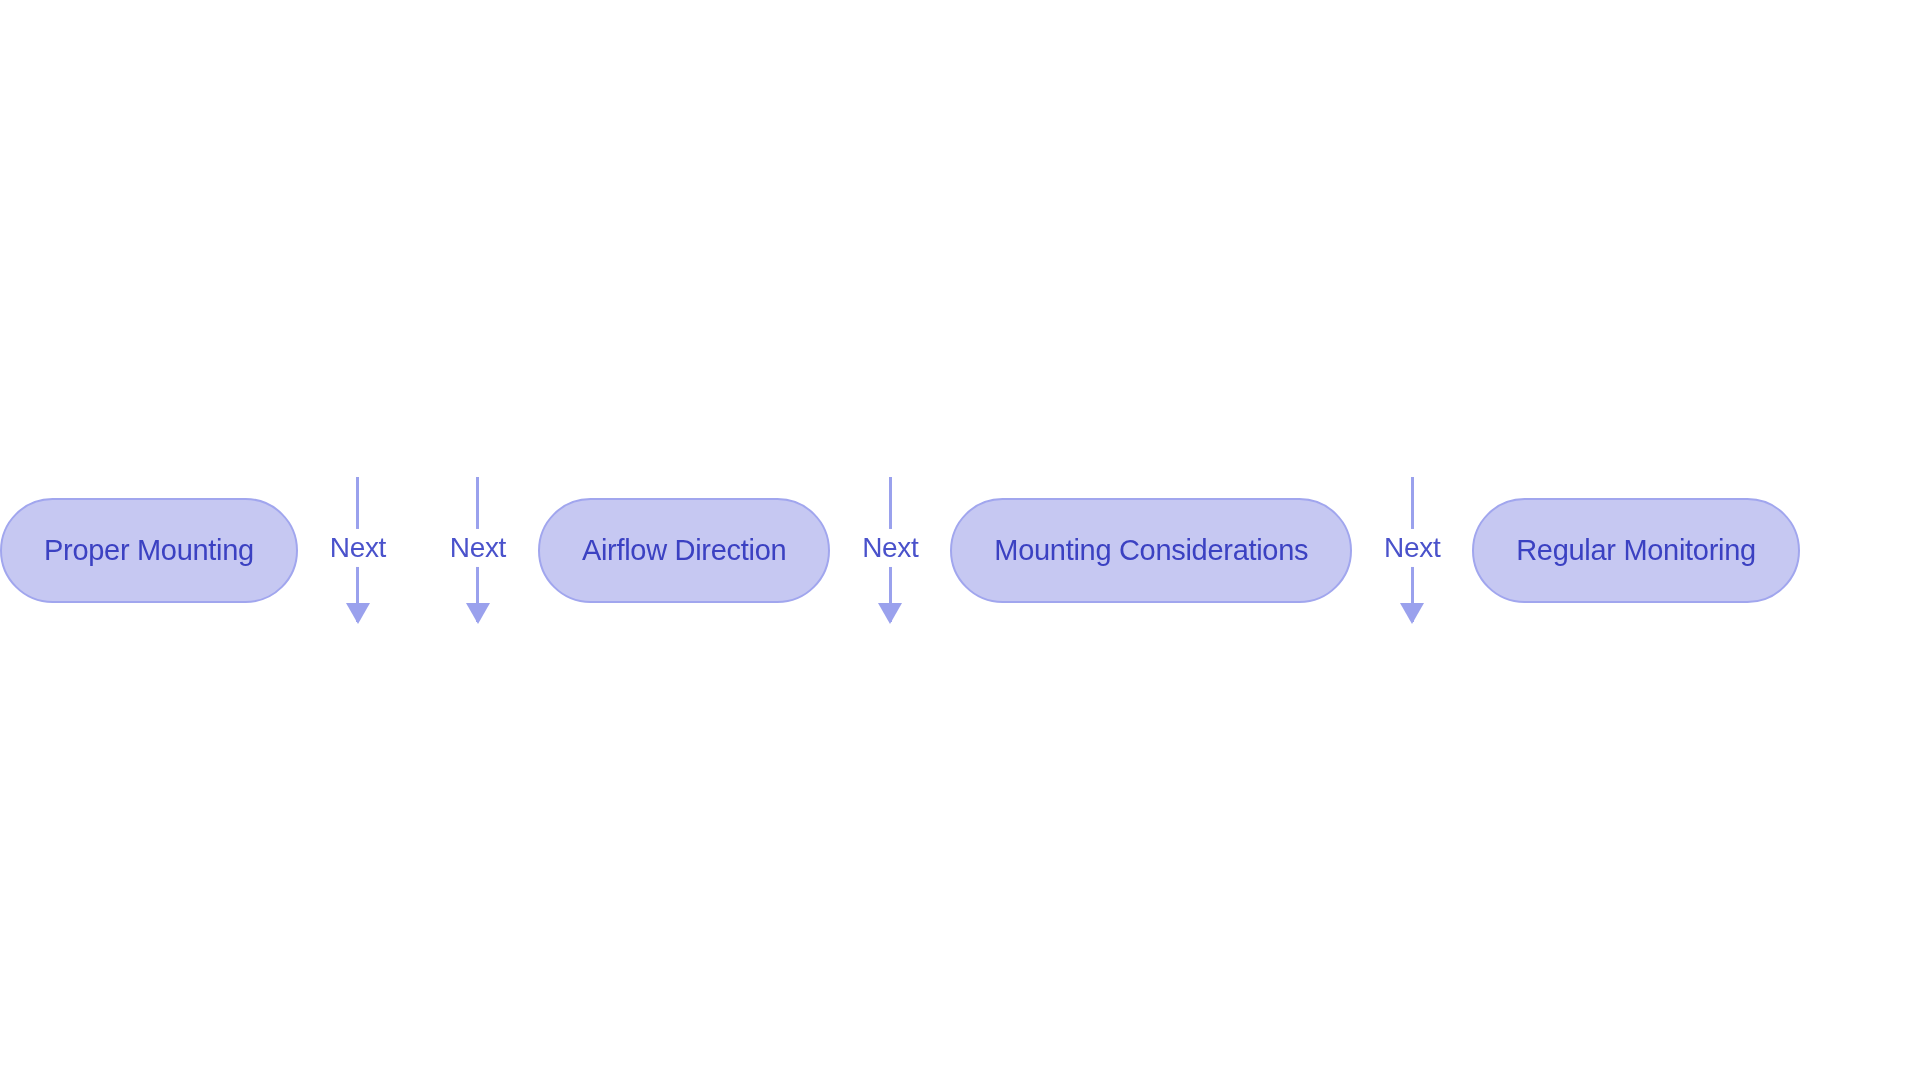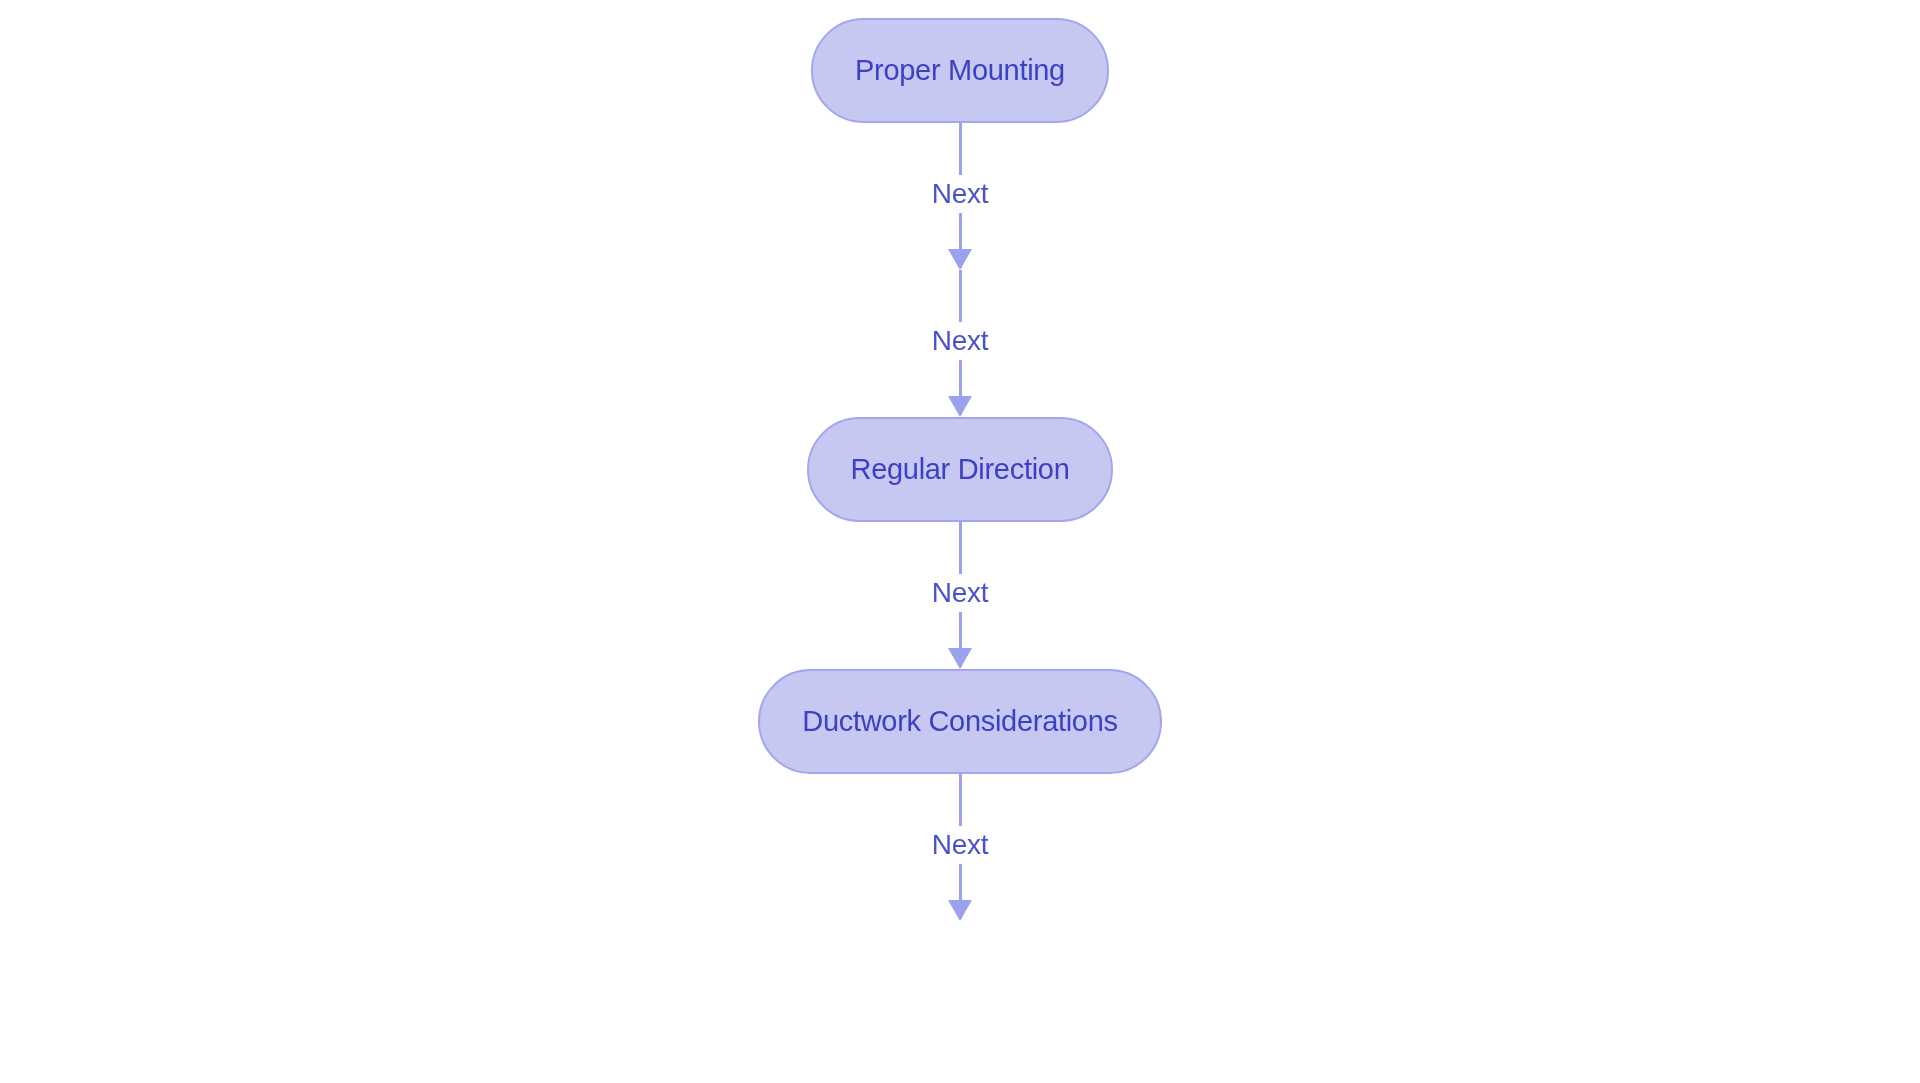--- a/index.html
+++ b/index.html
@@ -19,21 +19,21 @@
     width: 1920px;
     height: 1083px;
     background: var(--bg);
     font-family: "Liberation Sans", "DejaVu Sans", sans-serif;
     overflow: hidden;
   }
   .flowchart {
     width: 100%;
     height: 100%;
     display: flex;
-    flex-direction: column;
+    flex-direction: row;
     align-items: center;
     padding-top: 18px;
   }
   .node {
     height: 105px;
     min-width: 240px;
     padding: 0 42px;
     background: var(--node-fill);
     border: 2px solid var(--node-border);
     border-radius: 53px;
@@ -104,32 +104,35 @@
   </div>
 
 
   <div class="edge">
     <div class="edge-line"></div>
     <div class="edge-label">Next</div>
     <div class="edge-arrowhead"></div>
   </div>
 
   <div class="node">
-    <span class="node-label">Regular Direction</span>
+    <span class="node-label">Airflow Direction</span>
   </div>
 
   <div class="edge">
     <div class="edge-line"></div>
     <div class="edge-label">Next</div>
     <div class="edge-arrowhead"></div>
   </div>
 
   <div class="node">
-    <span class="node-label">Ductwork Considerations</span>
+    <span class="node-label">Mounting Considerations</span>
   </div>
 
   <div class="edge">
     <div class="edge-line"></div>
     <div class="edge-label">Next</div>
     <div class="edge-arrowhead"></div>
   </div>
 
+  <div class="node">
+    <span class="node-label">Regular Monitoring</span>
+  </div>
 </div>
 
 </body></html>

